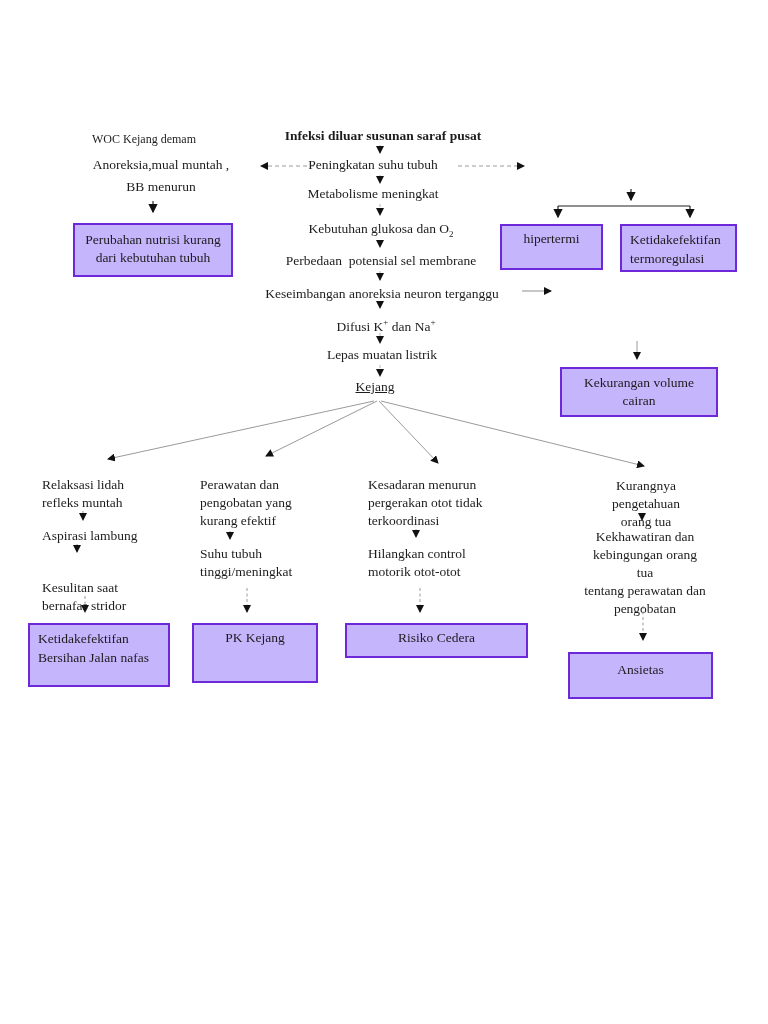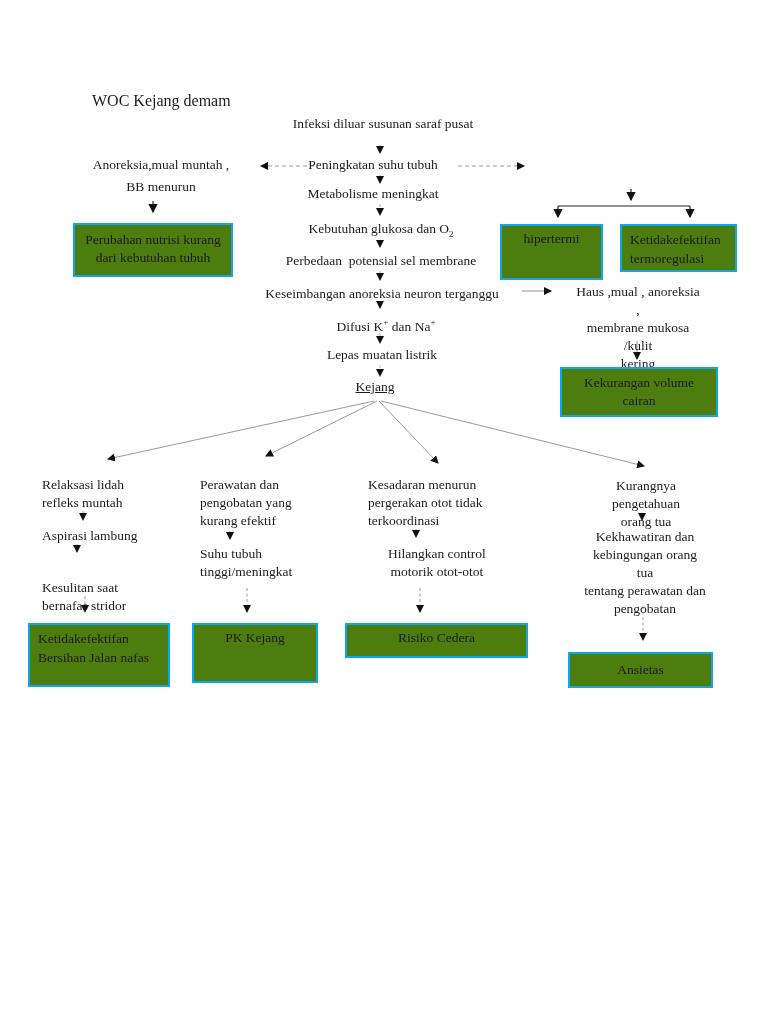--- a/index.html
+++ b/index.html
@@ -8,26 +8,26 @@
     font-family:"Liberation Serif", serif; color:#1c1c1c; overflow:hidden;
   }
   #connectors { position:absolute; left:0; top:0; width:768px; height:1024px; }
   .node {
     position:absolute; font-size:13.5px; line-height:18px; color:#1c1c1c;
     white-space:pre-line;
   }
   .one { white-space:pre; line-height:15px; }
   .ctr { transform:translateX(-50%); text-align:center; }
   .box {
-    position:absolute; border:2px solid #0ea5e9; box-sizing:border-box;
-    background:#4d7c0f; font-size:13.5px; line-height:18px; white-space:pre-line;
+    position:absolute; border:2px solid #6d28d9; box-sizing:border-box;
+    background:#c4b5fd; font-size:13.5px; line-height:18px; white-space:pre-line;
   }
   .box.center-text { text-align:center; }
   sup.small, sub.small { font-size:9px; }
-  #title { position:absolute; font-size:16px; }
+  #title { position:absolute; font-size:12px;margin-top:40px; }
 </style>
 </head>
 <body>
 
 <div id="canvas">
 
   <svg id="connectors" viewBox="0 0 768 1024" xmlns="http://www.w3.org/2000/svg">
     <defs>
       <marker id="ah" markerWidth="8" markerHeight="8" refX="7" refY="4" orient="auto">
         <path d="M0,0 L8,4 L0,8 Z" fill="#111111"></path>
@@ -78,42 +78,39 @@
       <line x1="247" y1="588" x2="247" y2="612" marker-end="url(#ah)"></line>
       <line x1="416" y1="529" x2="416" y2="537" marker-end="url(#ah)"></line>
       <line x1="420" y1="588" x2="420" y2="612" marker-end="url(#ah)"></line>
       <line x1="642" y1="513" x2="642" y2="520" marker-end="url(#ah)"></line>
       <line x1="643" y1="606" x2="643" y2="640" marker-end="url(#ah)"></line>
     </g>
   </svg>
 
   <div id="title" style="left:92px; top:92px;">WOC Kejang demam</div>
 
-  <div class="node one ctr" style="left:383px; top:116px;">Infeksi diluar susunan saraf pusat</div>
+  <div class="node one ctr" style="left:383px; top:128px;font-weight:bold;">Infeksi diluar susunan saraf pusat</div>
   <div class="node one ctr" style="left:373px; top:157px;">Peningkatan suhu tubuh</div>
   <div class="node one ctr" style="left:373px; top:186px;">Metabolisme meningkat</div>
   <div class="node one ctr" style="left:381px; top:221px;"><span>Kebutuhan glukosa dan O</span><sub class="small">2</sub></div>
   <div class="node one ctr" style="left:381px; top:253px;">Perbedaan  potensial sel membrane</div>
   <div class="node one ctr" style="left:382px; top:286px;">Keseimbangan anoreksia neuron terganggu</div>
   <div class="node one ctr" style="left:386px; top:315px;"><span>Difusi K</span><sup class="small">+</sup><span> dan Na</span><sup class="small">+</sup></div>
   <div class="node one ctr" style="left:382px; top:347px;">Lepas muatan listrik</div>
   <div class="node one ctr" style="left:375px; top:379px;text-decoration:underline;">Kejang</div>
 
   <div class="node ctr" style="left:161px; top:154px; line-height:22px;">Anoreksia,mual muntah ,
 BB menurun</div>
   <div class="box center-text" style="left:73px; top:223px; width:160px; height:54px; padding-top:6px;">Perubahan nutrisi kurang
 dari kebutuhan tubuh</div>
 
-  <div class="box center-text" style="left:500px; top:224px; width:103px; height:56px; padding-top:4px;">hipertermi</div>
+  <div class="box center-text" style="left:500px; top:224px; width:103px; height:46px; padding-top:4px;">hipertermi</div>
   <div class="box" style="left:620px; top:224px; width:117px; height:48px; padding:4px 0 0 8px; line-height:19px;">Ketidakefektifan
 termoregulasi</div>
 
-  <div class="node ctr" style="left:638px; top:283px;">Haus ,mual , anoreksia ,
-membrane mukosa /kulit
-kering</div>
   <div class="box center-text" style="left:560px; top:367px; width:158px; height:50px; padding-top:5px;">Kekurangan volume
 cairan</div>
 
   <div class="node" style="left:42px; top:476px;">Relaksasi lidah
 refleks muntah</div>
   <div class="node" style="left:42px; top:527px;">Aspirasi lambung</div>
   <div class="node" style="left:42px; top:559px;margin-top:20px;">Kesulitan saat
 bernafas stridor</div>
   <div class="box" style="left:28px; top:623px; width:142px; height:64px; padding:4px 0 0 8px; line-height:19px;">Ketidakefektifan
 Bersihan Jalan nafas</div>
@@ -121,25 +118,25 @@
   <div class="node" style="left:200px; top:476px;">Perawatan dan
 pengobatan yang
 kurang efektif</div>
   <div class="node" style="left:200px; top:545px;">Suhu tubuh
 tinggi/meningkat</div>
   <div class="box center-text" style="left:192px; top:623px; width:126px; height:60px; padding-top:4px;">PK Kejang</div>
 
   <div class="node" style="left:368px; top:476px;">Kesadaran menurun
 pergerakan otot tidak
 terkoordinasi</div>
-  <div class="node" style="left:388px; top:545px;text-align:center;">Hilangkan control
+  <div class="node" style="left:368px; top:545px;">Hilangkan control
 motorik otot-otot</div>
   <div class="box center-text" style="left:345px; top:623px; width:183px; height:35px; padding-top:4px;">Risiko Cedera</div>
 
   <div class="node ctr" style="left:646px; top:477px;">Kurangnya pengetahuan
 orang tua</div>
   <div class="node ctr" style="left:645px; top:528px;">Kekhawatiran dan
 kebingungan orang tua
 tentang perawatan dan
 pengobatan</div>
-  <div class="box center-text" style="left:568px; top:652px; width:145px; height:36px; padding-top:7px;">Ansietas</div>
+  <div class="box center-text" style="left:568px; top:652px; width:145px; height:47px; padding-top:7px;">Ansietas</div>
 
 </div>
 
 </body></html>

